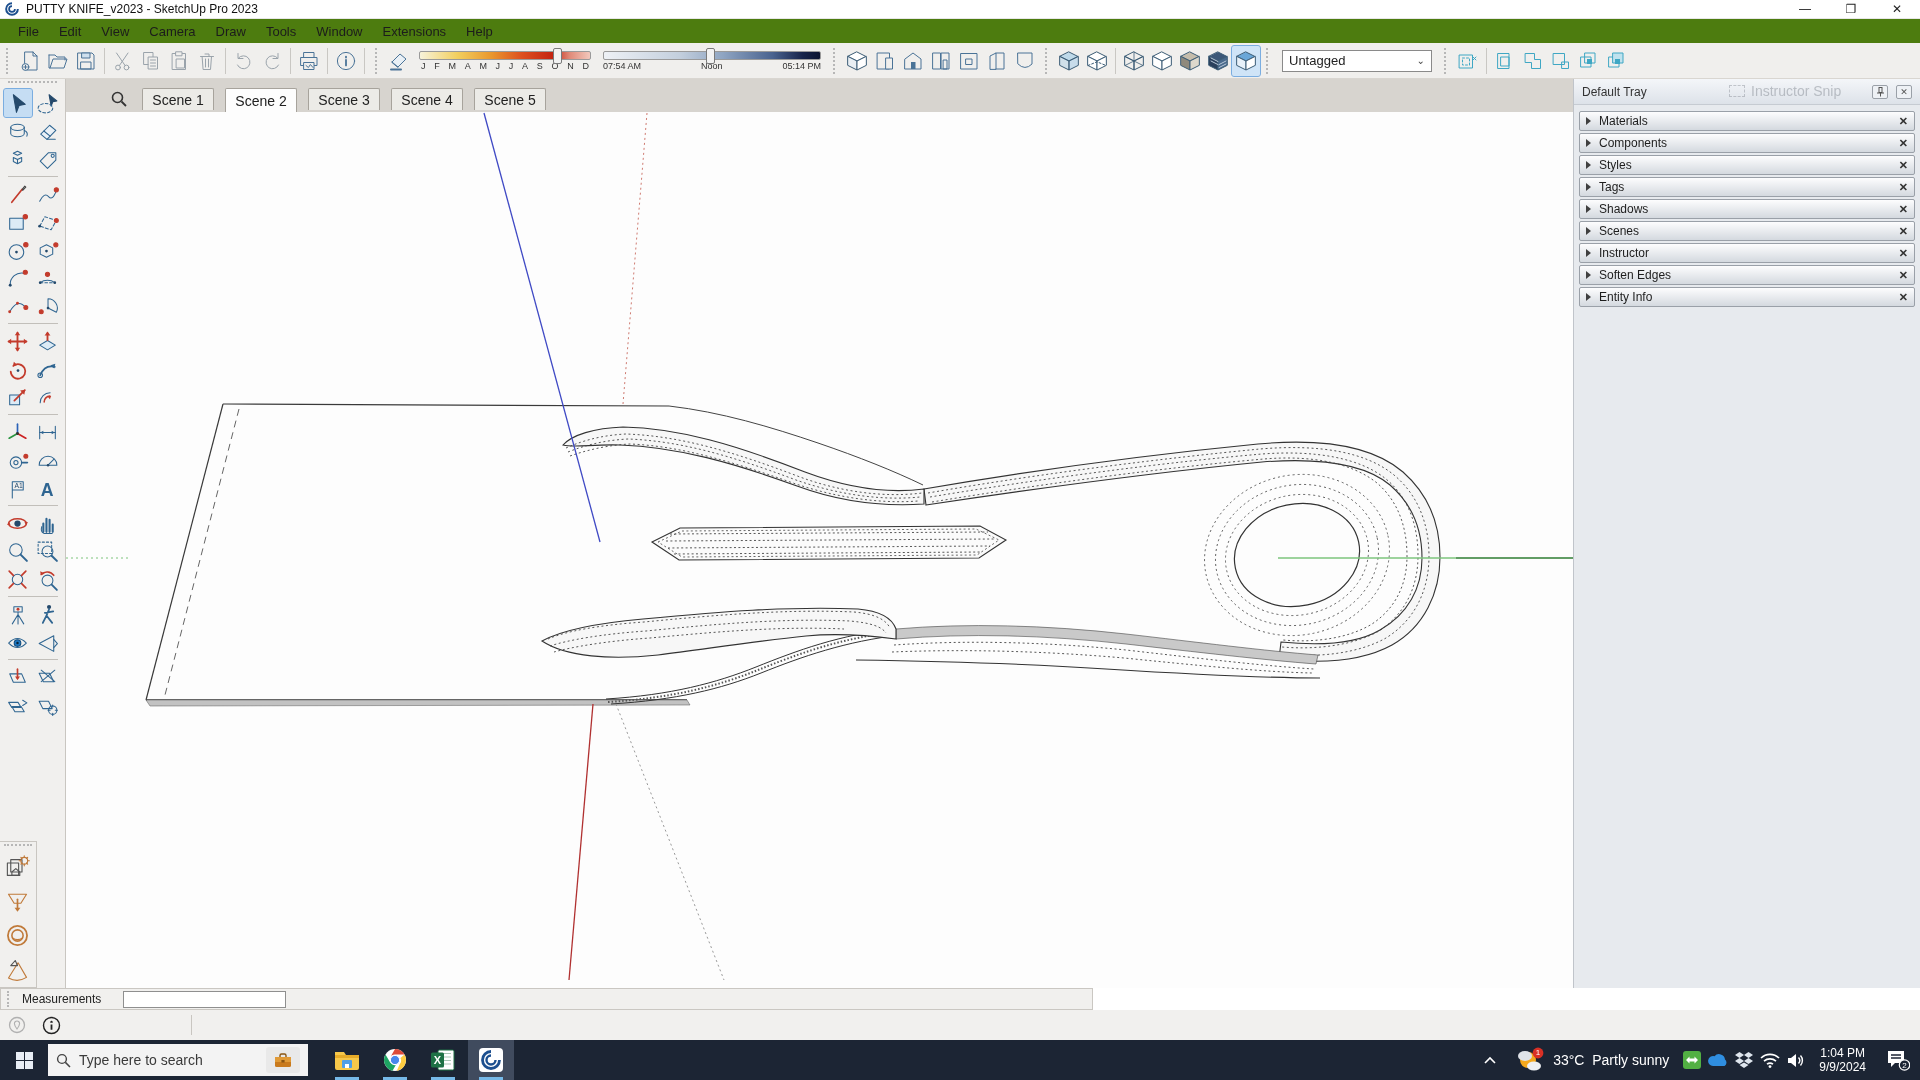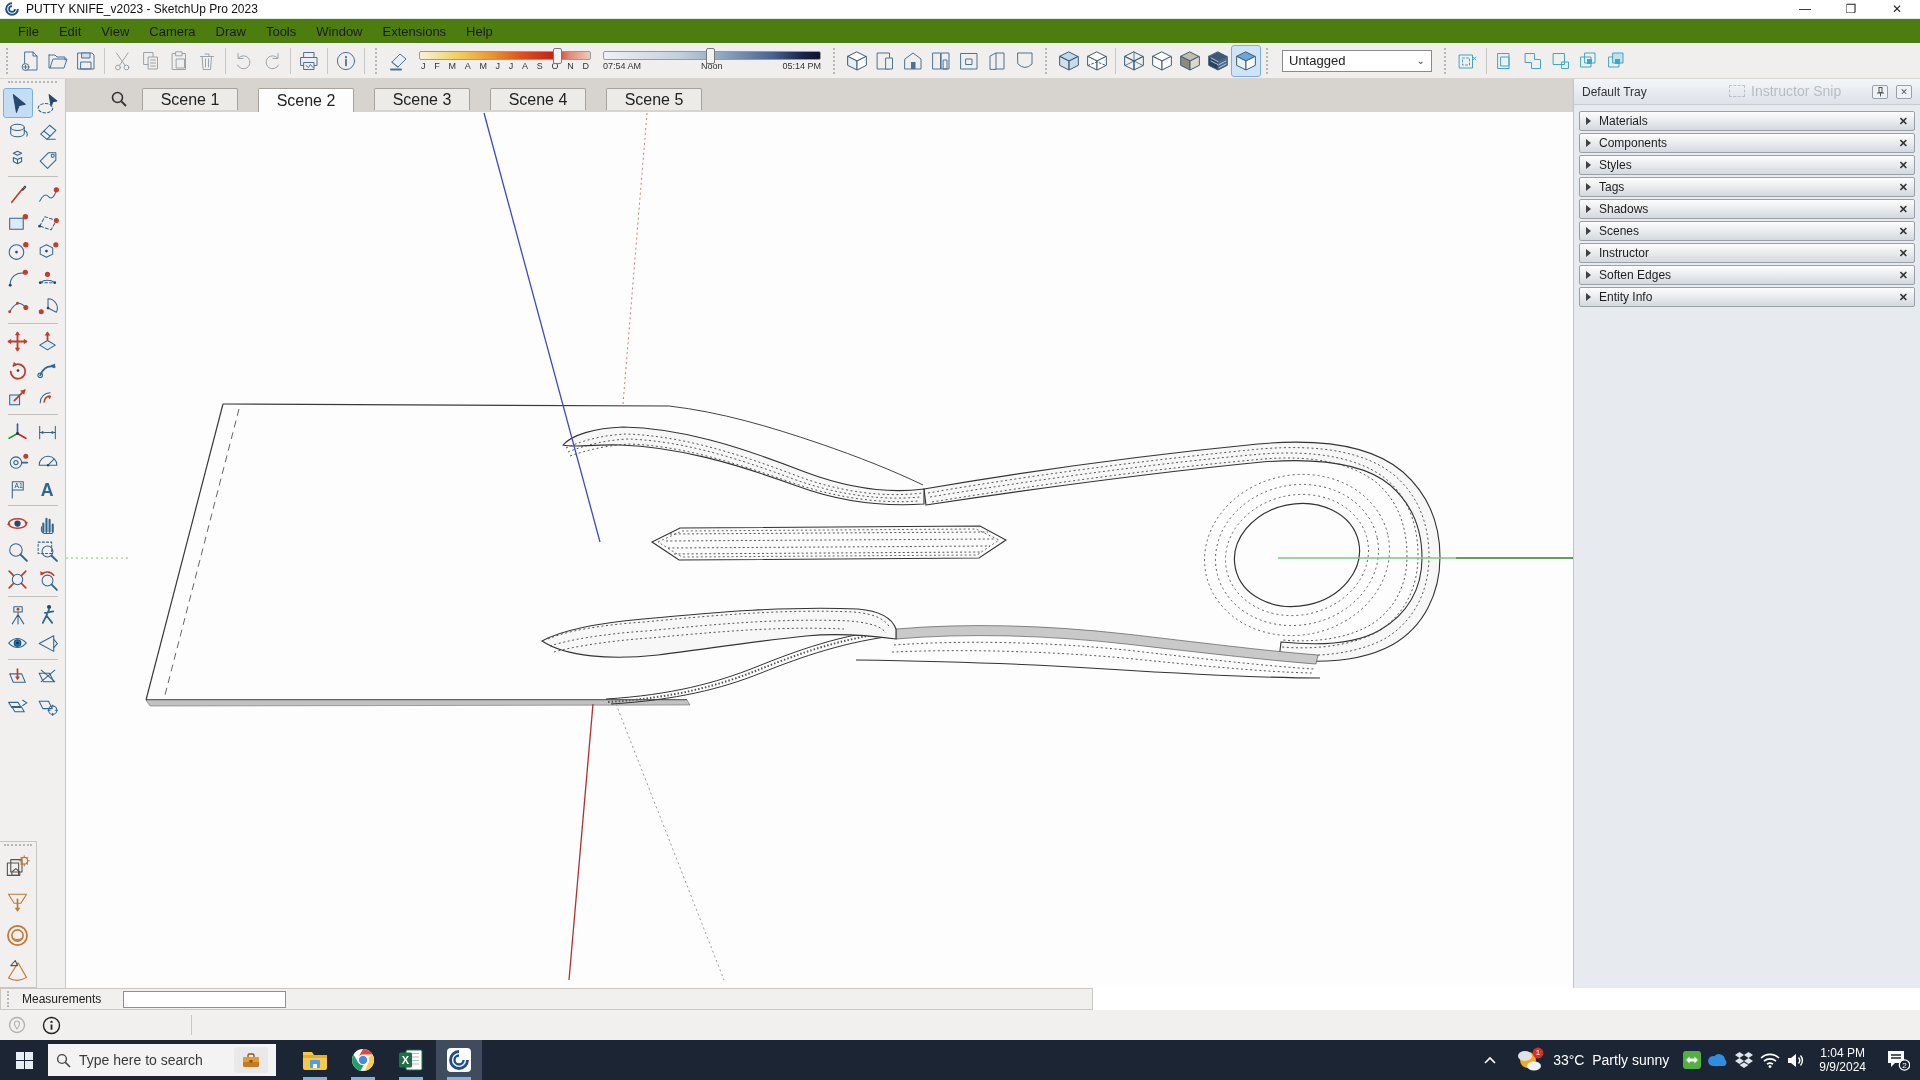--- a/index.html
+++ b/index.html
@@ -47,21 +47,21 @@
   #palette2 { position:absolute; left:0; top:762px; width:37px; height:147px; background:#f1f0ee; border:1px solid #c9c6c1; border-left:none; overflow:hidden; }
   #palette2 .grip2 { height:6px; border-top:2px dotted #b7b7b7; margin:2px 4px 0 4px; }
   .tool2 { width:34px; height:34px; display:flex; align-items:center; justify-content:center; }
 
   
   #canvas { position:relative; flex:1; height:909px; background:#fdfdfd; overflow:hidden; }
   #canvas-topstrip { height:9px; background:#d7d4cf; }
   #tabrow { position:relative; height:24px; background:#d7d4cf; display:flex; align-items:flex-end; }
   #tab-search { position:absolute; left:44px; top:2px; }
   #tabs { display:flex; margin-left:76px; }
-  .stab { width:96px; height:22px; display:flex; align-items:center; justify-content:center; font-size:16px; color:#222; background:#ecebe7; border:1px solid #a7a39c; border-bottom:none; margin-right:20px; border-radius:2px 2px 0 0; }
+  .stab { width:72px; height:22px; display:flex; align-items:center; justify-content:center; font-size:14px; color:#222; background:#ecebe7; border:1px solid #a7a39c; border-bottom:none; margin-right:11px; border-radius:2px 2px 0 0; }
   .stab.active { background:#fdfdfd; height:24px; font-weight:400; }
   #drawing { position:absolute; left:0; top:33px; width:1507px; height:876px; }
 
   
   #tray { position:relative; width:347px; height:909px; background:#e7eaee; border-left:1px solid #c0c4ca; }
   #tray-header { height:26px; display:flex; align-items:center; padding:0 8px; font-size:12px; color:#333; background:linear-gradient(#f4f6f9,#dde2e9); border-bottom:1px solid #c6cbd2; }
   #tray-header .hicons { margin-left:auto; display:flex; gap:8px; }
   .hicon { width:16px; height:14px; border:1px solid #9aa0a8; background:#eef1f5; display:flex; align-items:center; justify-content:center; font-size:9px; color:#555; border-radius:2px; }
   #sections { padding:6px 5px; display:flex; flex-direction:column; gap:2px; }
   .section { height:20px; background:linear-gradient(#fdfdfe,#d4d9df); border:1px solid #9aa0a8; border-radius:2px; display:flex; align-items:center; padding:0 6px; }
@@ -75,21 +75,21 @@
   #measurebar { position:absolute; left:0; top:988px; width:1093px; height:22px; background:#f1f0ee; border:1px solid #cac7c2; display:flex; align-items:center; }
   #measurebar .grip { width:5px; height:16px; border-left:2px dotted #b7b7b7; margin-left:6px; margin-right:10px; }
   #measurebar .mlabel { font-size:12px; color:#222; }
   #measureinput { margin-left:22px; width:163px; height:17px; border:1px solid #8f8f8f; background:#fff; font-size:11px; padding:0 3px; font-family:"Liberation Sans",sans-serif; }
   #statusbar { position:absolute; left:0; top:1010px; width:1920px; height:30px; background:#f1f0ee; display:flex; align-items:center; }
   #statusbar .sdiv { width:1px; height:20px; background:#c9c6c1; margin-left:16px; }
 
   
   #taskbar { position:absolute; left:0; top:1040px; width:1920px; height:40px; background:#1c2534; display:flex; align-items:center; color:#fff; }
   #startbtn { width:48px; height:40px; display:flex; align-items:center; justify-content:center; }
-  #searchbox { width:228px; height:32px; background:#f3f3f3; display:flex; align-items:center; padding:0 8px; }
+  #searchbox { width:260px; height:32px; background:#f3f3f3; display:flex; align-items:center; padding:0 8px; }
   #searchbox .stext { font-size:14px; color:#3a3a3a; margin-left:8px; flex:1; }
   #searchbox .scase { width:34px; height:26px; background:#e9e9e9; border-radius:3px; display:flex; align-items:center; justify-content:center; }
   .appbtn { width:46px; height:40px; display:flex; align-items:center; justify-content:center; position:relative; margin-left:2px; }
   .appbtn.running::after { content:""; position:absolute; left:11px; right:11px; bottom:0; height:3px; background:#76b9e8; }
   .appbtn.activeapp { background:#404b5e; }
   #tb-right { margin-left:auto; display:flex; align-items:center; height:40px; }
   #weather { display:flex; align-items:center; gap:8px; padding:0 10px; height:40px; }
   #weather .wtext { font-size:14px; color:#fff; white-space:nowrap; }
   .trayicon { width:26px; height:40px; display:flex; align-items:center; justify-content:center; }
   #clock { text-align:center; font-size:12px; line-height:14px; padding:0 10px; white-space:nowrap; }

